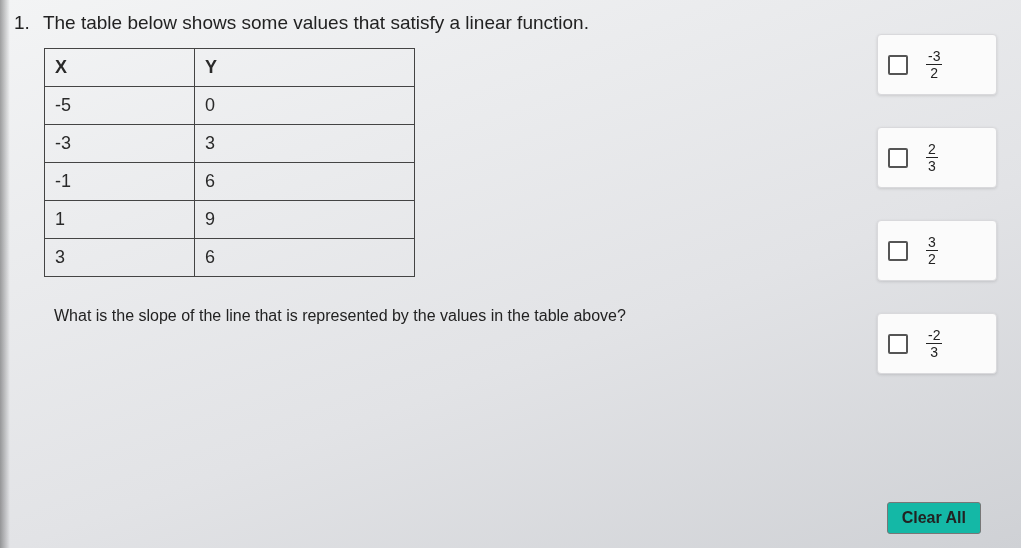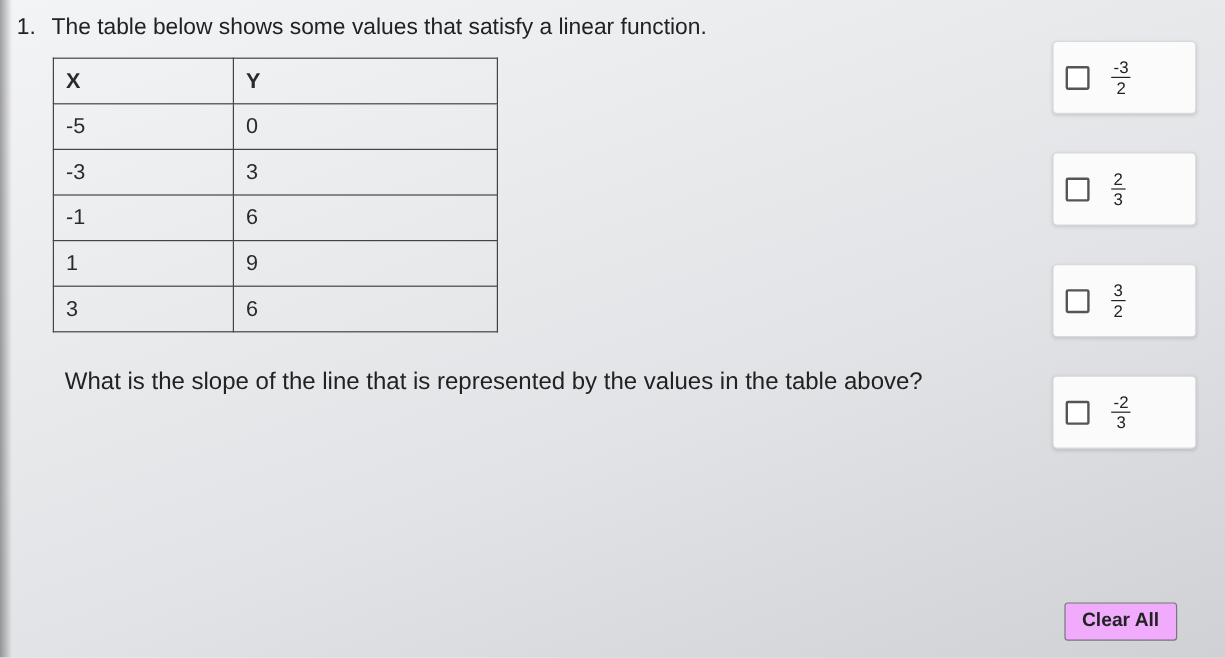--- a/index.html
+++ b/index.html
@@ -35,21 +35,21 @@
     font-weight: 400;
     height: 38px;
   }
   table.data th {
     font-weight: 700;
   }
   table.data th:first-child, table.data td:first-child { width: 150px; }
   table.data th:last-child, table.data td:last-child { width: 220px; }
   .followup {
     margin: 30px 0 0 40px;
-    font-size: 20px;
+    font-size: 16px;
     color: #222;
   }
   .options {
     position: absolute;
     right: 24px;
     top: 34px;
     width: 120px;
     display: flex;
     flex-direction: column;
     gap: 32px;
@@ -81,21 +81,21 @@
     color: #222;
   }
   .frac .num { padding: 0 2px 1px 2px; border-bottom: 1px solid #222; }
   .frac .den { padding: 1px 2px 0 2px; }
   .clear-wrap {
     position: absolute;
     right: 40px;
     bottom: 14px;
   }
   .clear-btn {
-    background: #f0abfc;
+    background: #14b8a6;
     border: 1px solid #777;
     border-radius: 3px;
     padding: 6px 14px;
     font-size: 16px;
     font-weight: 600;
     color: #222;
     cursor: pointer;
   }
   .vignette-left {
     position: absolute;

